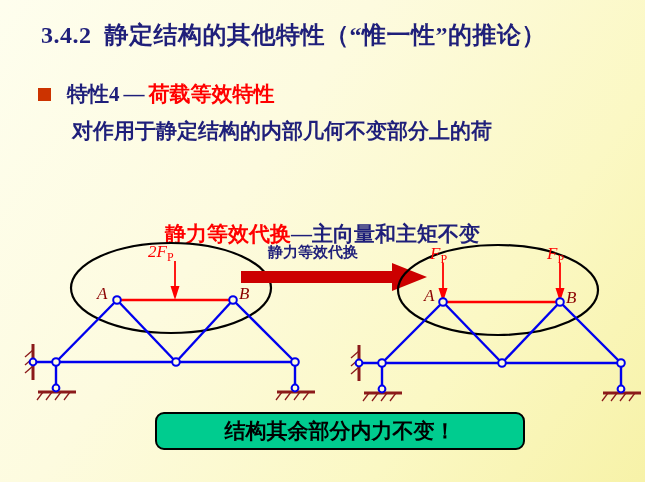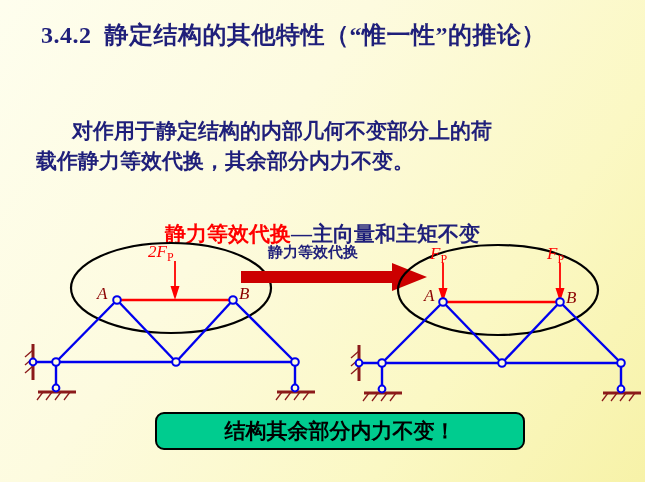--- a/index.html
+++ b/index.html
@@ -140,24 +140,29 @@
 </style>
 </head>
 <body>
 
 <div id="slide">
 
   <div id="title">
     <span class="num">3.4.2</span>&nbsp;&nbsp;<span>静定结构的其他特性（“惟一性”的推论）</span>
   </div>
 
+  <div id="bullet-row">
+    <div id="bullet-square"></div>
+    <span class="b-blue">特性4</span>
+    <span class="b-dash">—</span>
+    <span class="b-red">荷载等效特性</span>
+  </div>
 
   <div id="para">
     <span class="indent"></span><span>对作用于静定结构的内部几何不变部分上的荷</span><br>
-    <span>载作静力等效代换，其余部分内力不变。</span>
   </div>
 
   <div id="equiv-line">
     <span class="e-red">静力等效代换</span><span class="e-blue">—</span><span class="e-blue">主向量和主矩不变</span>
   </div>
 
   <div id="arrow-label">静力等效代换</div>
 
   <svg id="figures" viewBox="0 0 645 482">
 

